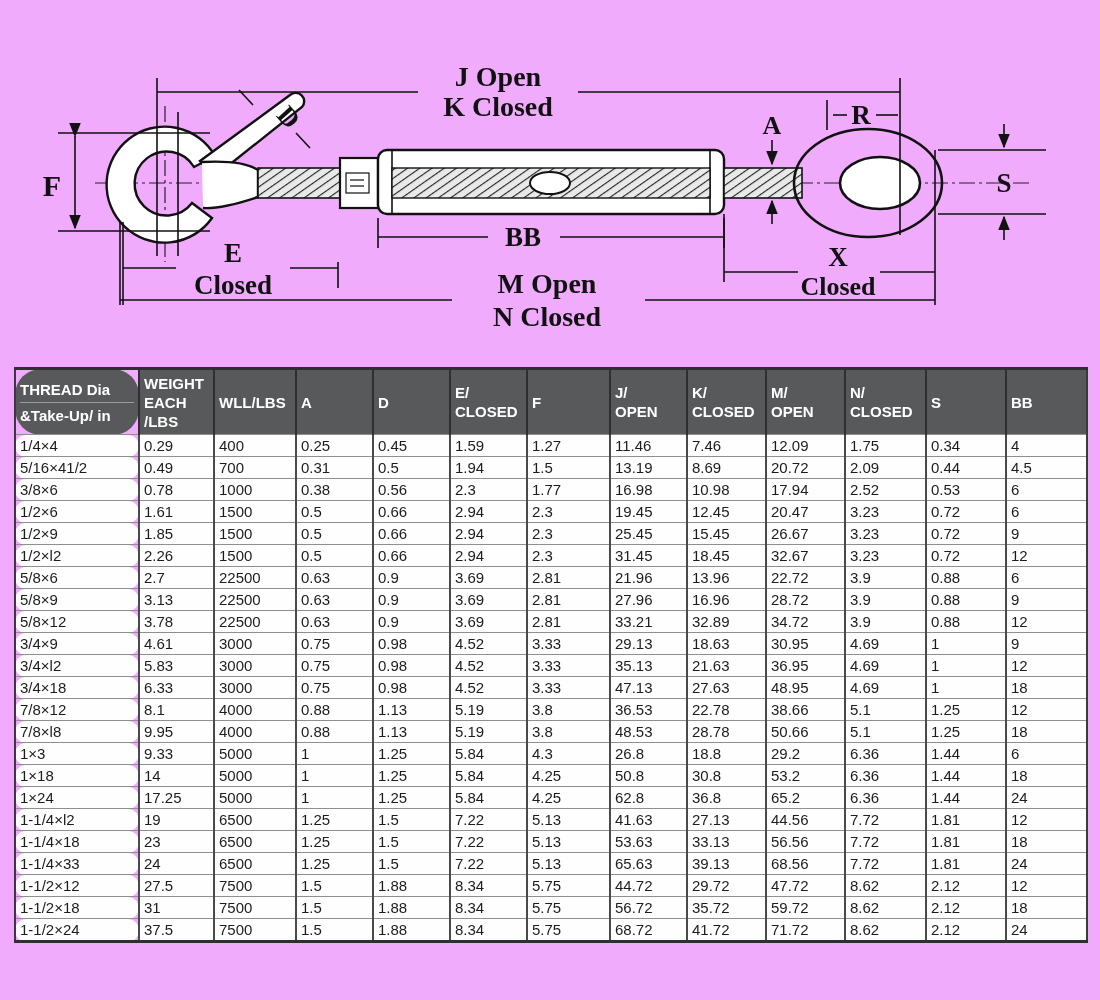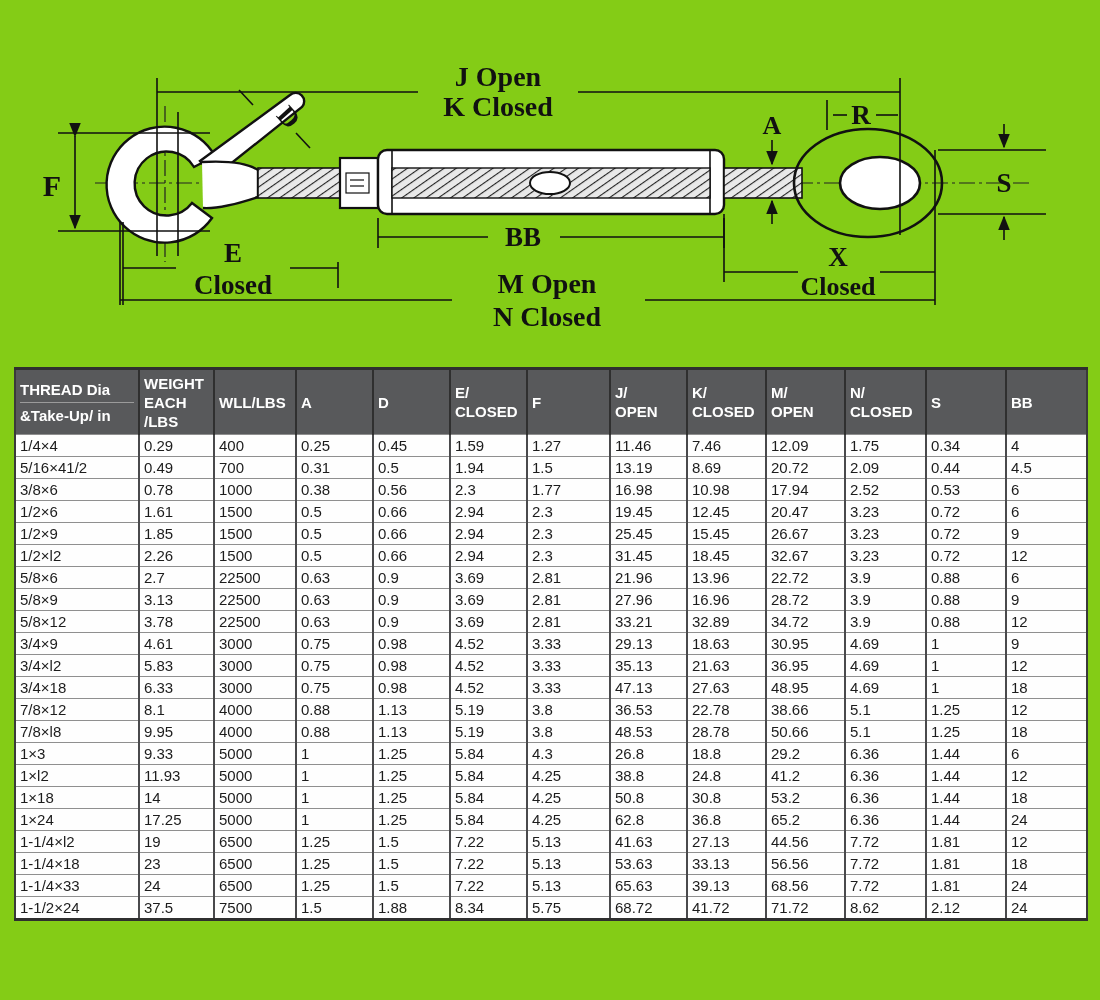--- a/index.html
+++ b/index.html
@@ -1,35 +1,35 @@
 <!DOCTYPE html>
 <html><head>
 <meta charset="utf-8">
 <style>
   html,body{margin:0;padding:0;background:#ffffff;}
   body{font-family:"Liberation Sans",sans-serif;}
-  .page{position:relative;width:1100px;height:1000px;background:#84cc16;overflow:hidden;}
+  .page{position:relative;width:1100px;height:1000px;background:#f0abfc;overflow:hidden;}
 
   
   .diagram{position:absolute;top:0;left:0;width:1100px;height:358px;}
   .dim-label{font-family:"Liberation Serif","DejaVu Serif",serif;font-weight:bold;fill:#111;}
 
   
   .spec-table-wrap{position:absolute;top:367px;left:14px;width:1072px;}
   table.spec{border-collapse:collapse;table-layout:fixed;width:1072px;
              border-top:3px solid #2f2f2f;border-bottom:3px solid #2f2f2f;
              border-left:2px solid #3a3a3a;border-right:2px solid #3a3a3a;}
   table.spec th{background:#58595b;color:#ffffff;font-size:15px;font-weight:bold;
                 text-align:left;vertical-align:middle;padding:2px 4px;line-height:19px;
                 border-left:2px solid #2f2f2f;height:60px;}
   table.spec th .hline{border-bottom:1px solid #9b9b9b;padding-bottom:3px;margin-bottom:3px;}
   table.spec td{background:#fefefe;color:#1c1c1c;font-size:15px;padding:0 4px;
                 height:21px;line-height:21px;white-space:nowrap;overflow:hidden;
                 border-left:2px solid #4a4a4c;border-top:1px solid #8f8f8f;}
-  table.spec td:first-child, table.spec th:first-child{border-left:none;}
+  table.spec td:first-child, table.spec th:first-child{border-left:none;border-radius:26px;}
 </style>
 </head>
 <body>
 
 <div class="page">
 
   <svg class="diagram" viewBox="0 0 1100 358">
     <defs>
       <marker id="arr" viewBox="0 0 10 10" refX="9" refY="5" markerWidth="9" markerHeight="9" orient="auto">
         <path d="M0,1 L10,5 L0,9 z" fill="#111"></path>
@@ -423,35 +423,20 @@
             <td>5.84</td>
             <td>4.3</td>
             <td>26.8</td>
             <td>18.8</td>
             <td>29.2</td>
             <td>6.36</td>
             <td>1.44</td>
             <td>6</td>
           </tr>
           <tr>
-            <td>1×l2</td>
-            <td>11.93</td>
-            <td>5000</td>
-            <td>1</td>
-            <td>1.25</td>
-            <td>5.84</td>
-            <td>4.25</td>
-            <td>38.8</td>
-            <td>24.8</td>
-            <td>41.2</td>
-            <td>6.36</td>
-            <td>1.44</td>
-            <td>12</td>
-          </tr>
-          <tr>
             <td>1×18</td>
             <td>14</td>
             <td>5000</td>
             <td>1</td>
             <td>1.25</td>
             <td>5.84</td>
             <td>4.25</td>
             <td>50.8</td>
             <td>30.8</td>
             <td>53.2</td>
@@ -511,20 +496,50 @@
             <td>1.25</td>
             <td>1.5</td>
             <td>7.22</td>
             <td>5.13</td>
             <td>65.63</td>
             <td>39.13</td>
             <td>68.56</td>
             <td>7.72</td>
             <td>1.81</td>
             <td>24</td>
+          </tr>
+          <tr>
+            <td>1-1/2×12</td>
+            <td>27.5</td>
+            <td>7500</td>
+            <td>1.5</td>
+            <td>1.88</td>
+            <td>8.34</td>
+            <td>5.75</td>
+            <td>44.72</td>
+            <td>29.72</td>
+            <td>47.72</td>
+            <td>8.62</td>
+            <td>2.12</td>
+            <td>12</td>
+          </tr>
+          <tr>
+            <td>1-1/2×18</td>
+            <td>31</td>
+            <td>7500</td>
+            <td>1.5</td>
+            <td>1.88</td>
+            <td>8.34</td>
+            <td>5.75</td>
+            <td>56.72</td>
+            <td>35.72</td>
+            <td>59.72</td>
+            <td>8.62</td>
+            <td>2.12</td>
+            <td>18</td>
           </tr>
           <tr>
             <td>1-1/2×24</td>
             <td>37.5</td>
             <td>7500</td>
             <td>1.5</td>
             <td>1.88</td>
             <td>8.34</td>
             <td>5.75</td>
             <td>68.72</td>

